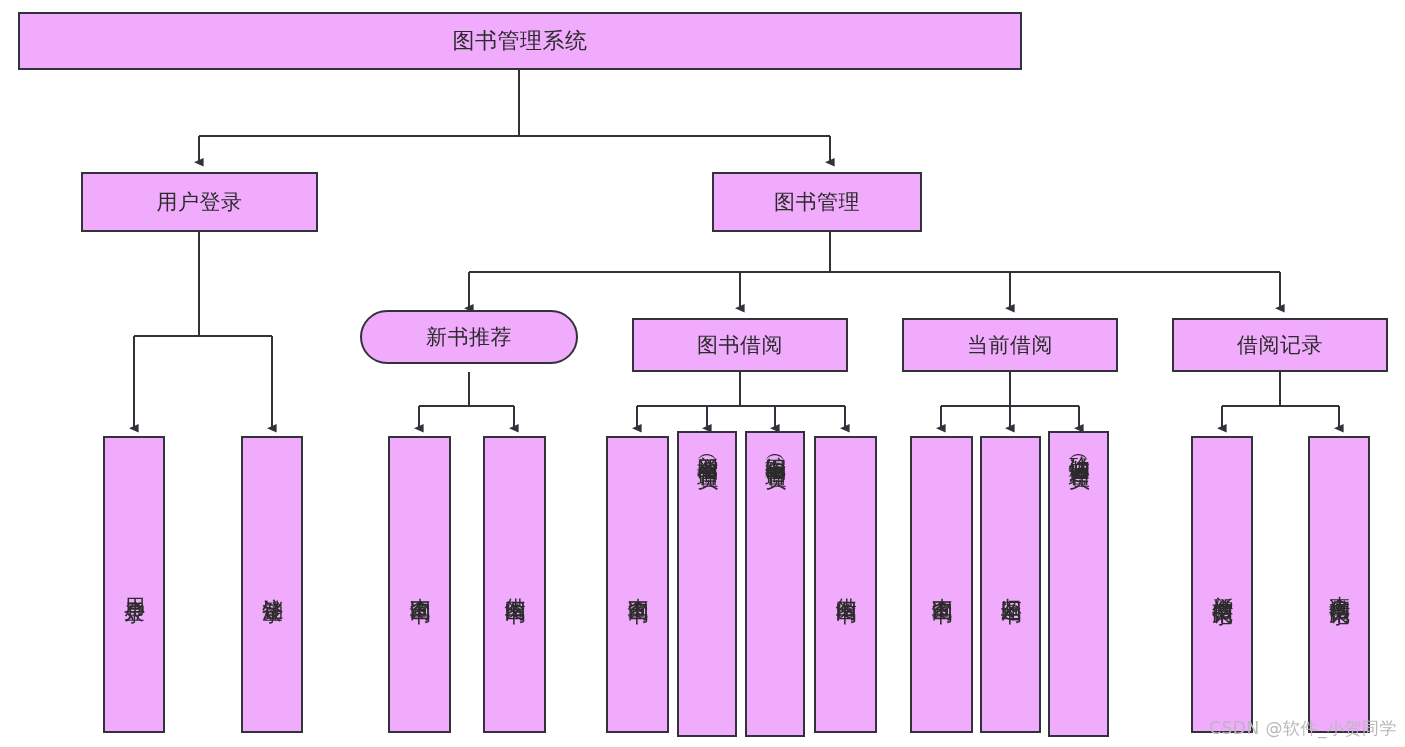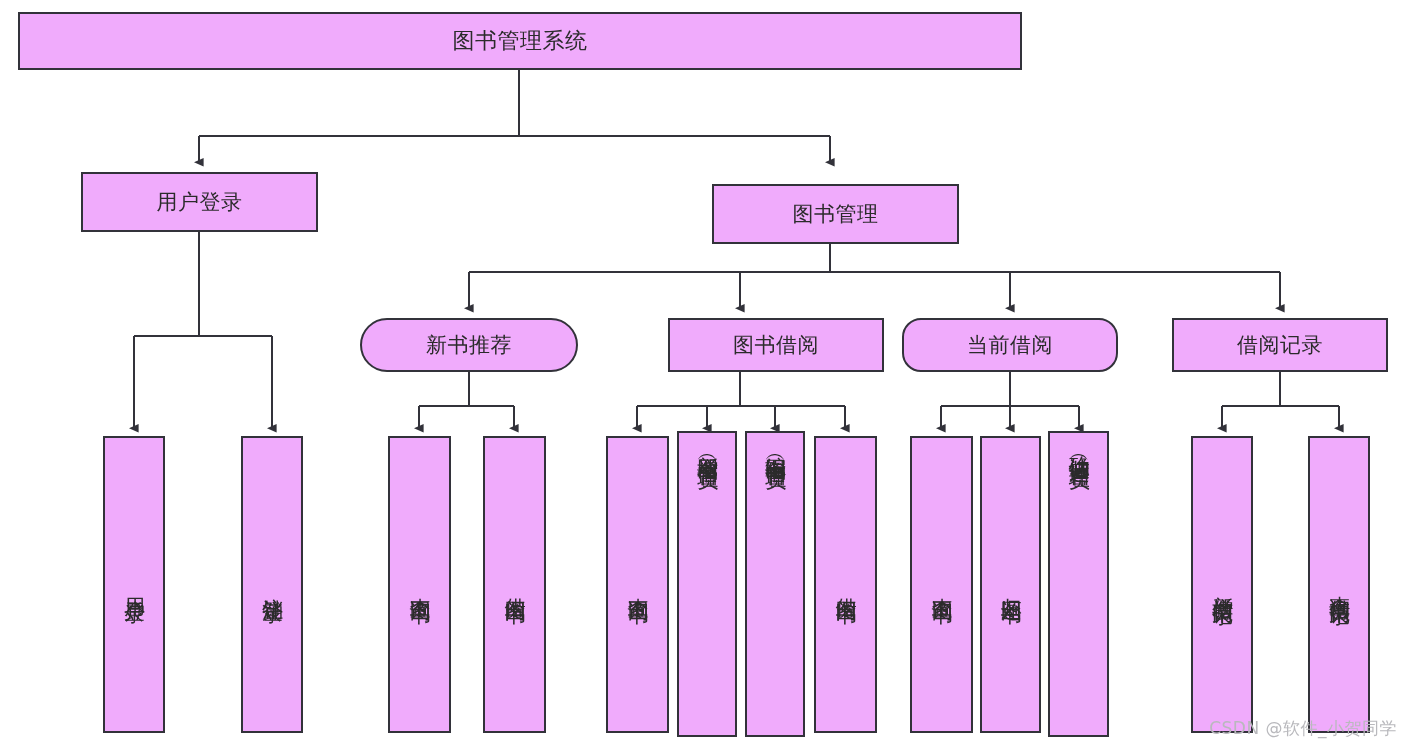--- a/index.html
+++ b/index.html
@@ -139,33 +139,33 @@
   </svg>
 
   <div class="node root horizontal" style="left:18px; top:12px; width:1004px; height:58px;">
     <span class="node-label">图书管理系统</span>
   </div>
 
   <div class="node horizontal" style="left:81px; top:172px; width:237px; height:60px;">
     <span class="node-label">用户登录</span>
   </div>
 
-  <div class="node horizontal" style="left:712px; top:184px; width:247px; height:60px;">
+  <div class="node horizontal" style="left:712px; top:172px; width:210px; height:60px;">
     <span class="node-label">图书管理</span>
   </div>
 
-  <div class="node horizontal" style="left:360px; top:318px; width:218px; height:54px;border-radius:27px;">
+  <div class="node horizontal" style="left:360px; top:310px; width:218px; height:54px;border-radius:27px;">
     <span class="node-label">新书推荐</span>
   </div>
 
-  <div class="node horizontal" style="left:632px; top:318px; width:216px; height:54px;margin-left:36px;">
+  <div class="node horizontal" style="left:632px; top:318px; width:216px; height:54px;">
     <span class="node-label">图书借阅</span>
   </div>
 
-  <div class="node horizontal" style="left:902px; top:318px; width:216px; height:54px;border-radius:19px;">
+  <div class="node horizontal" style="left:902px; top:318px; width:216px; height:54px;">
     <span class="node-label">当前借阅</span>
   </div>
 
   <div class="node horizontal" style="left:1172px; top:318px; width:216px; height:54px;justify-content:center;">
     <span class="node-label">借阅记录</span>
   </div>
 
   <div class="node vertical short-label" style="left:103px; top:436px; width:62px; height:297px;">
     <span class="node-label">用户登录</span>
   </div>

